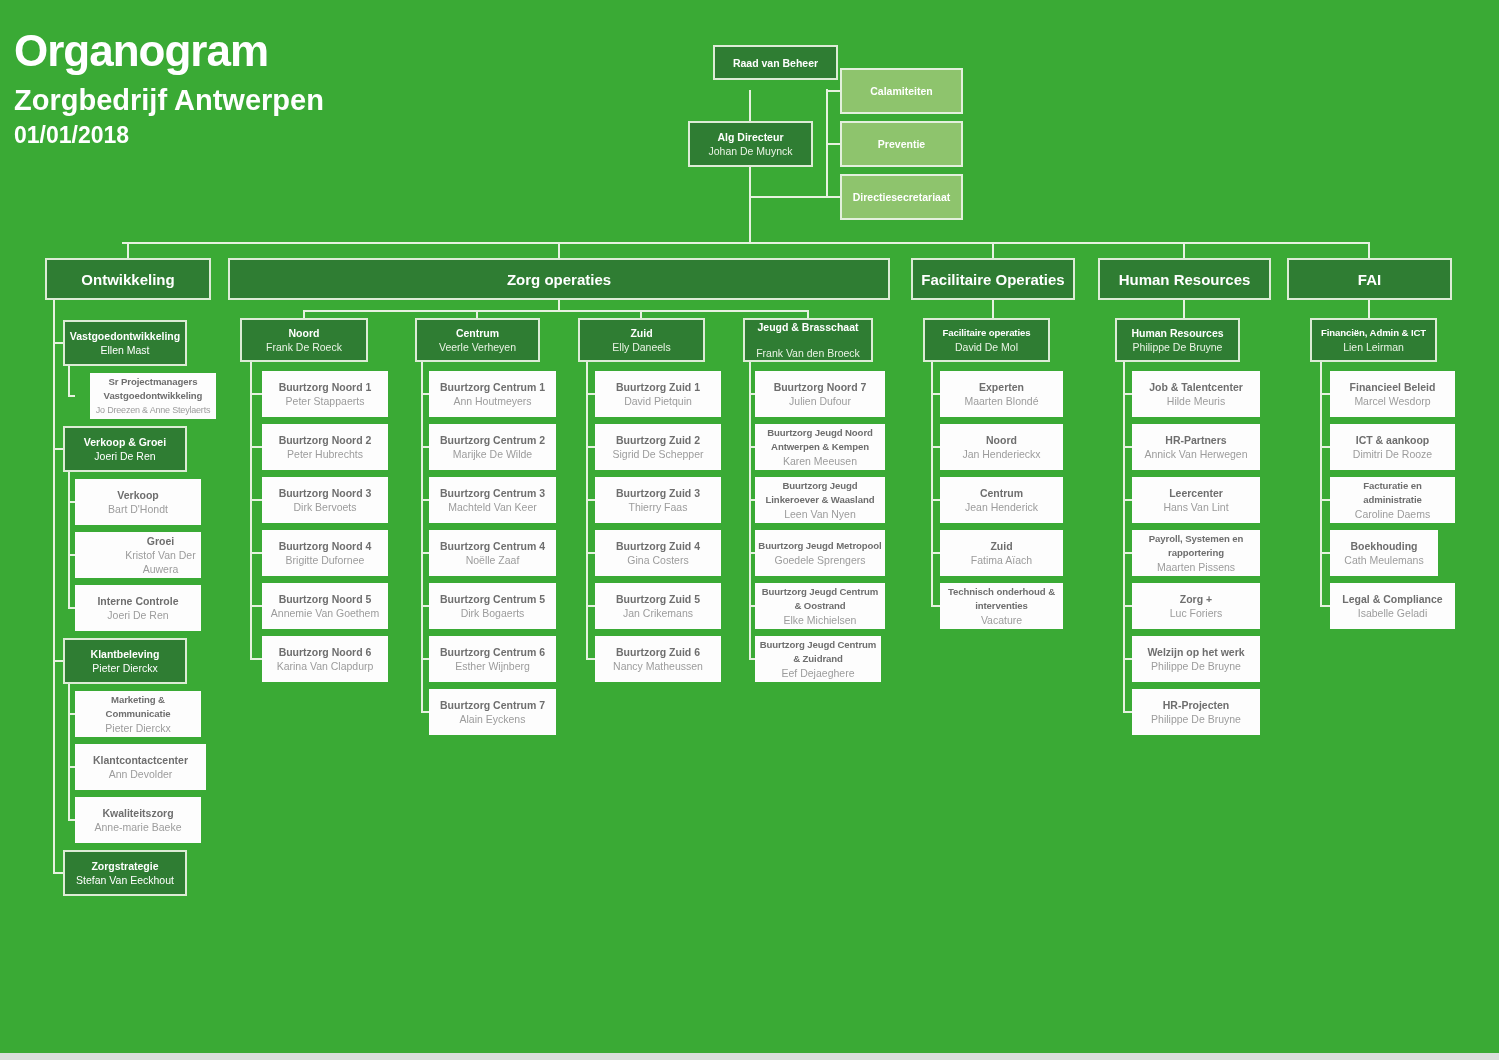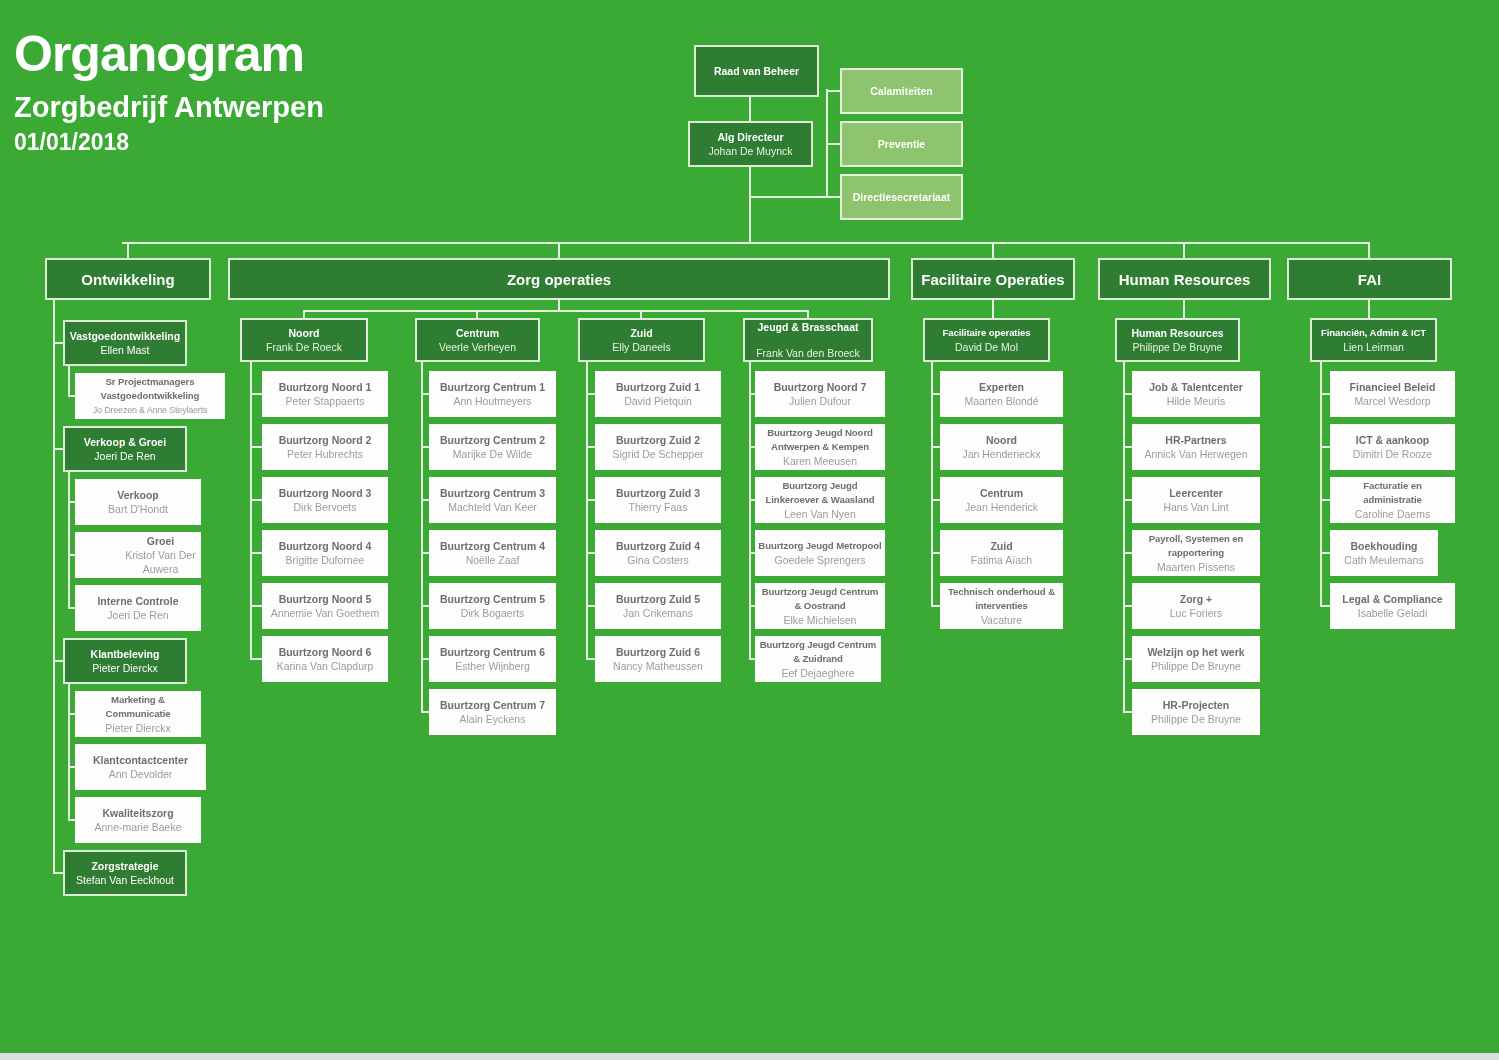--- a/index.html
+++ b/index.html
@@ -1,19 +1,19 @@
 <!DOCTYPE html>
 <html><head>
 <meta charset="utf-8">
 <style>
   html,body{margin:0;padding:0;background:#2c8a2c;}
   .canvas{position:relative;width:1499px;height:1060px;background:#3aaa35;overflow:hidden;
           font-family:"Liberation Sans",sans-serif;}
   .brand{position:absolute;left:14px;top:28px;color:#ffffff;z-index:3;}
-  .brand .h1{font-size:50px;font-weight:bold;line-height:1.05;letter-spacing:-1px;}
+  .brand .h1{font-size:44px;font-weight:bold;line-height:1.05;letter-spacing:-1px;}
   .brand .h2{font-size:29px;font-weight:bold;margin-top:10px;}
   .brand .date{font-size:23px;font-weight:bold;margin-top:5px;}
   .box{position:absolute;box-sizing:border-box;display:flex;flex-direction:column;
        justify-content:center;align-items:center;text-align:center;z-index:2;}
   .gbox{background:#2f7d33;border:2px solid #ddecd6;color:#ffffff;}
   .lgbox{background:#8ec46d;border:2px solid #e3f0dd;color:#ffffff;}
   .dept{font-size:15px;font-weight:bold;color:#ffffff;}
   .t{font-weight:bold;font-size:10.5px;line-height:14px;}
   .n{font-size:10.5px;line-height:14px;}
   .gbox .n{color:#e9f3e4;}
@@ -32,21 +32,21 @@
 </head>
 <body>
 
 <div class="canvas" id="canvas">
   <div class="brand">
     <div class="h1">Organogram</div>
     <div class="h2">Zorgbedrijf Antwerpen</div>
     <div class="date">01/01/2018</div>
   </div>
 
-  <div class="box gbox" style="left:694px;top:45px;width:125px;height:52px">
+  <div class="box gbox" style="left:713px;top:45px;width:125px;height:35px">
     <div class="t">Raad van Beheer</div>
   </div>
 
   <div class="box gbox" style="left:688px;top:121px;width:125px;height:46px">
     <div class="t">Alg Directeur</div>
     <div class="n">Johan De Muynck</div>
   </div>
 
   <div class="box lgbox" style="left:840px;top:68px;width:123px;height:46px">
     <div class="t">Calamiteiten</div>
@@ -85,21 +85,21 @@
     <div class="line" style="left: 640px; top: 310px; width: 2px; height: 8px;"></div>
     <div class="line" style="left: 807px; top: 310px; width: 2px; height: 8px;"></div>
     <div class="line" style="left: 992px; top: 300px; width: 2px; height: 18px;"></div>
     <div class="line" style="left: 1183px; top: 300px; width: 2px; height: 18px;"></div>
     <div class="line" style="left: 1368px; top: 300px; width: 2px; height: 18px;"></div>
     <div class="colwrap" style="left: 63px; top: 320px; width: 140px;">
       <div class="node green" style="width: 124px;">
         <div class="t">Vastgoedontwikkeling</div>
         <div class="n">Ellen Mast</div>
       </div>
-      <div class="node white" style="width: 150px; margin-left: 12px;">
+      <div class="node white" style="width: 126px; margin-left: 27px;">
         <div class="t sm">Sr Projectmanagers Vastgoedontwikkeling</div>
         <div class="n sm">Jo Dreezen &amp; Anne Steylaerts</div>
       </div>
       <div class="node green" style="width: 124px;">
         <div class="t">Verkoop &amp; Groei</div>
         <div class="n">Joeri De Ren</div>
       </div>
       <div class="node white" style="width: 126px; margin-left: 12px;">
         <div class="t">Verkoop</div>
         <div class="n">Bart D'Hondt</div>

